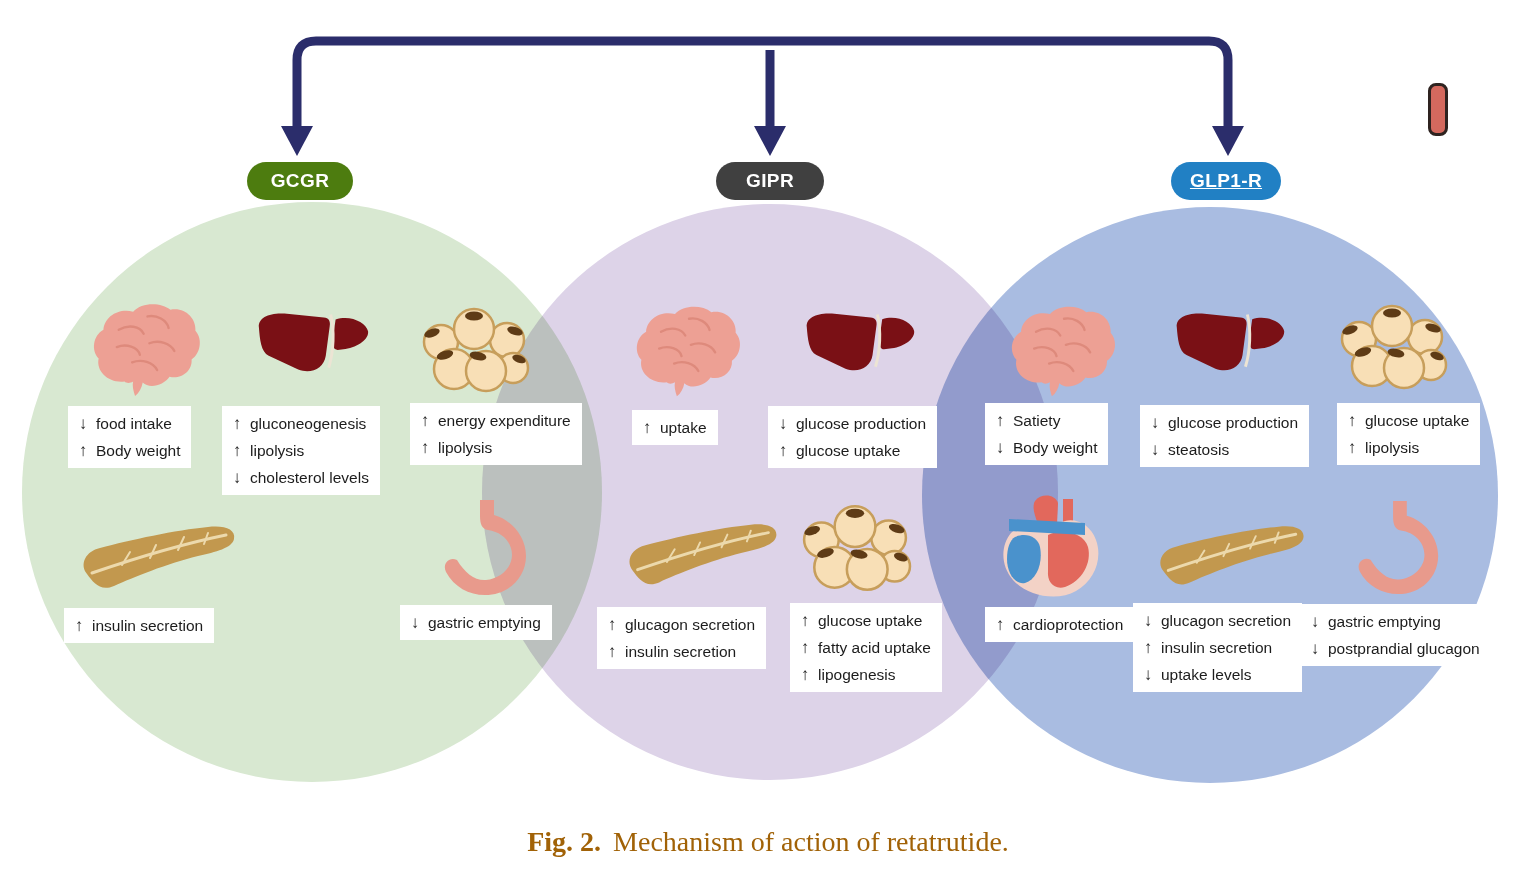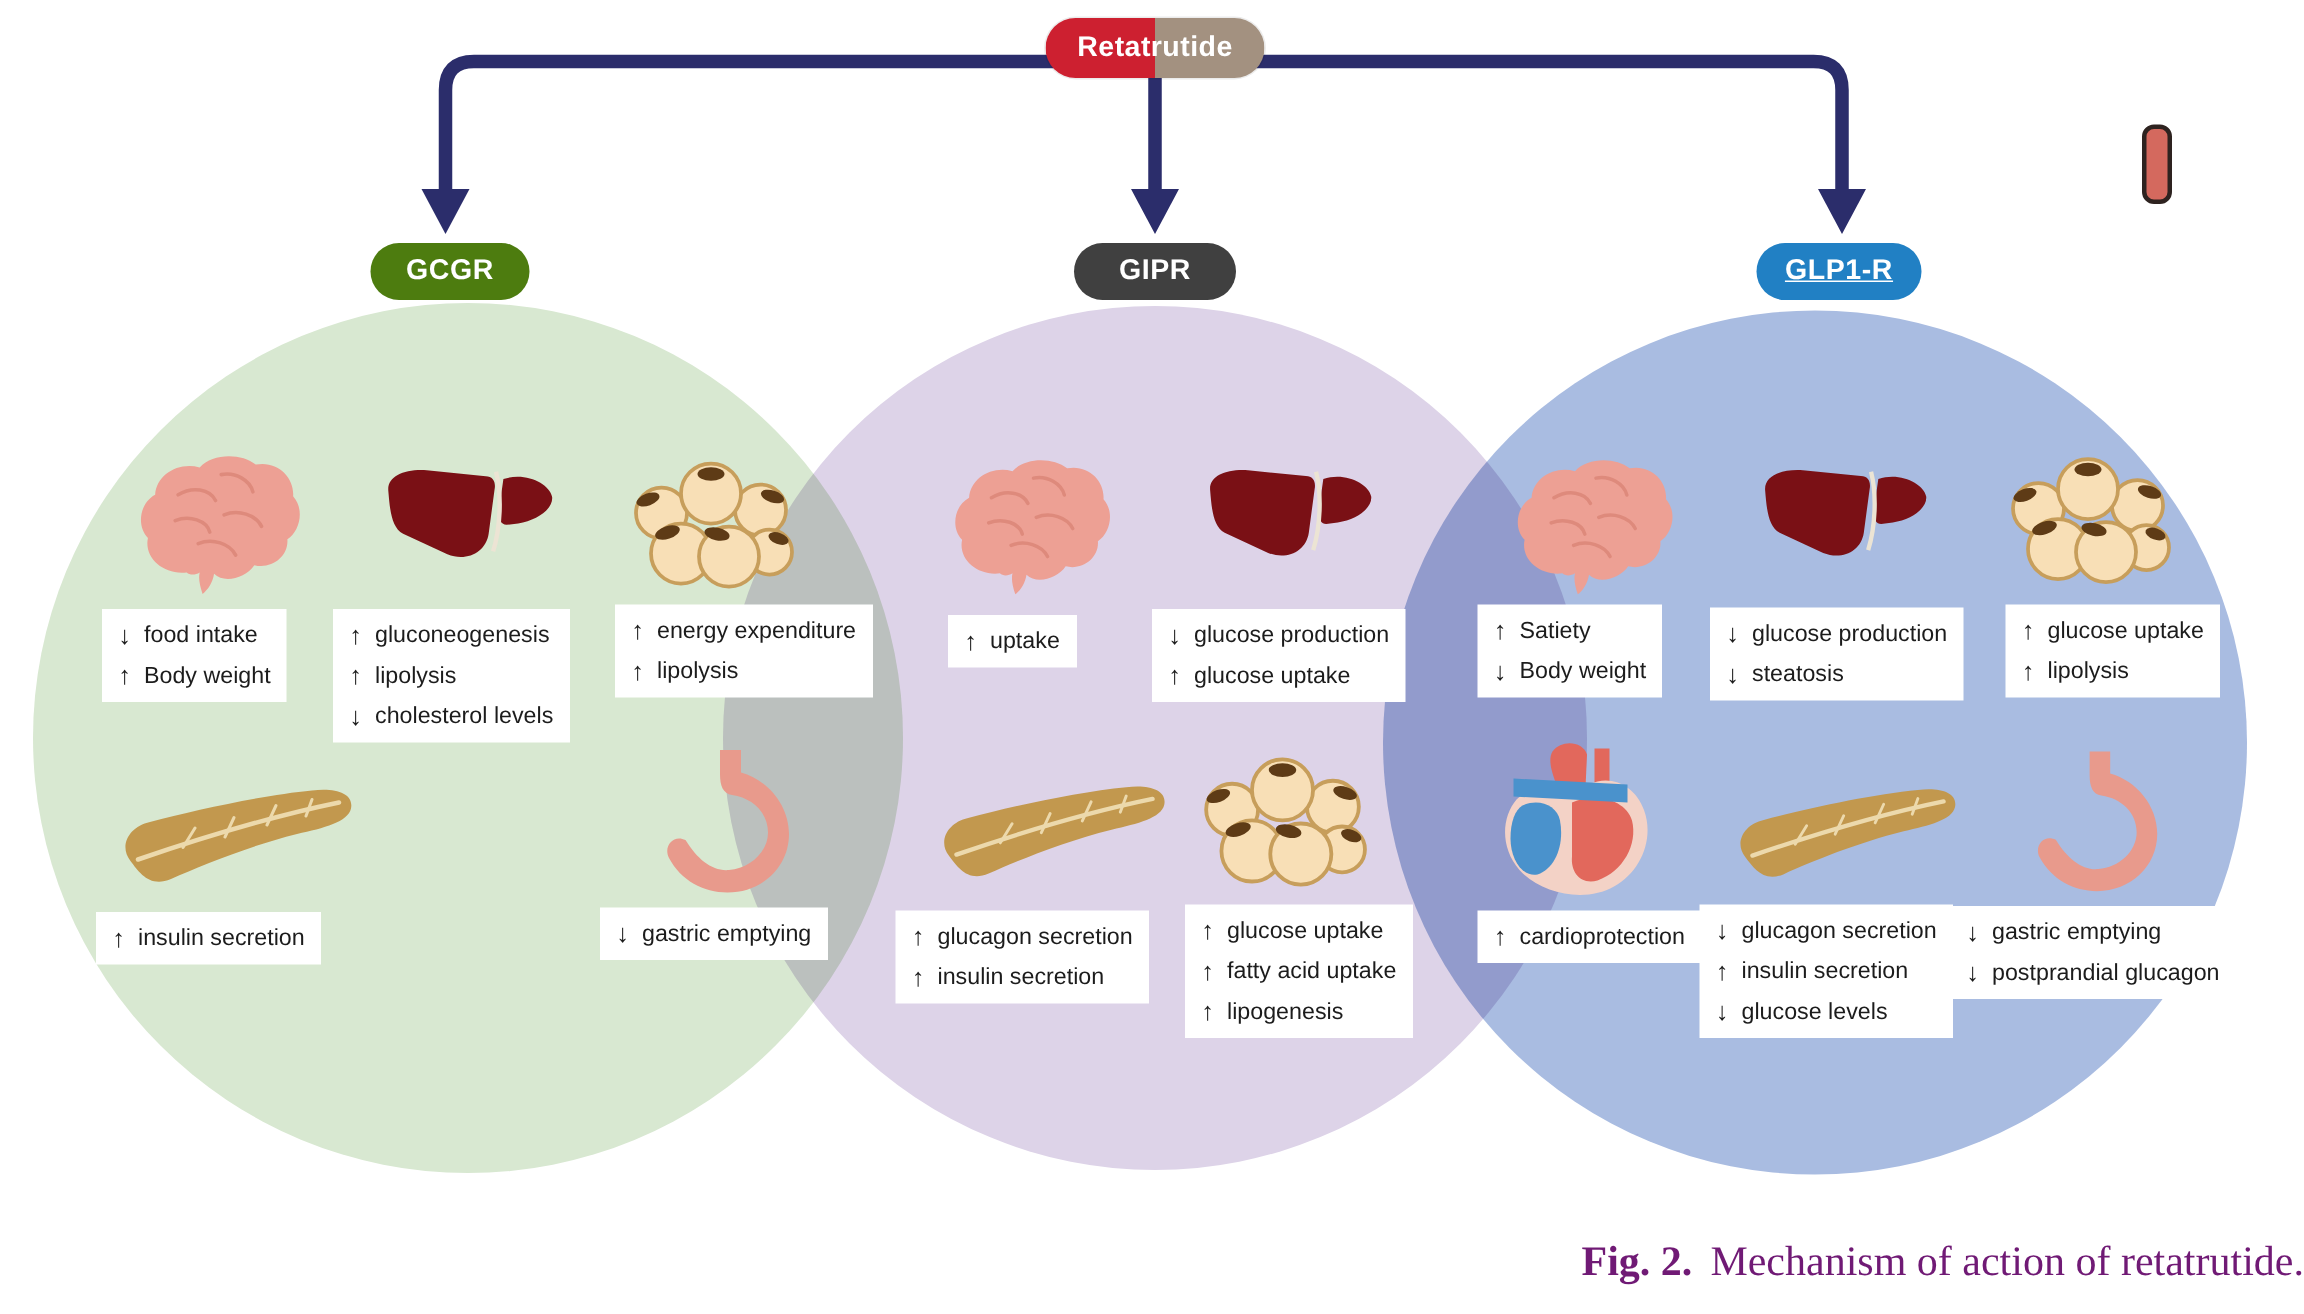--- a/index.html
+++ b/index.html
@@ -32,22 +32,22 @@
   .rpill.glp1r{left:1171px;top:162px;width:110px;background:#2180c4;text-decoration:underline;}
   
   .content{position:absolute;inset:0;z-index:5;}
   .organ{position:absolute;}
   .ebox{position:absolute;background:#ffffff;padding:4px 11px 4px 8px;font-size:15.5px;
         line-height:27px;color:#1c1c1c;white-space:nowrap;}
   .erow{display:flex;align-items:center;}
   .arrow{font-weight:700;font-size:17px;width:14px;display:inline-block;margin-right:6px;text-align:center;}
   .etext{display:inline-block;}
   
-  .caption{position:absolute;left:0;top:826px;width:100%;text-align:right;z-index:6;
-           font-family:"Liberation Serif",serif;font-size:28px;color:#701a75;}
+  .caption{position:absolute;left:0;top:826px;width:100%;text-align:center;z-index:6;
+           font-family:"Liberation Serif",serif;font-size:28px;color:#a16207;}
   .cap-bold{font-weight:700;margin-right:12px;}
 </style>
 </head>
 <body>
 
 <svg width="0" height="0" style="position:absolute" aria-hidden="true">
   <defs>
     <symbol id="sym-brain" viewBox="0 0 120 100">
       <path fill="#eda094" d="M36,84 C20,86 6,74 9,60 C1,52 3,36 14,30 C15,16 30,7 45,11 C54,1 74,1 84,9 C99,6 111,18 110,31 C118,40 115,55 106,61 C107,73 95,82 83,79 C77,88 62,92 55,85 C54,91 51,96 47,99 C45,93 44,88 45,84 C42,86 38,86 36,84 Z"></path>
       <path fill="none" stroke="#de8a7c" stroke-width="2.5" stroke-linecap="round" d="M30,30 C40,24 52,26 56,34 M60,16 C70,14 80,20 82,28 M28,48 C38,44 50,48 52,56 M62,44 C72,40 84,44 88,52 M44,64 C54,60 66,64 70,72"></path>
@@ -103,25 +103,20 @@
   </div>
 
   <svg class="connector" width="1536" height="876">
     <path d="M297,128 L297,60 Q297,41 316,41 L1209,41 Q1228,41 1228,60 L1228,128" fill="none" stroke="#2b2d6b" stroke-width="9"></path>
     <path d="M770,50 L770,128" fill="none" stroke="#2b2d6b" stroke-width="9"></path>
     <polygon points="281,126 313,126 297,156" fill="#2b2d6b"></polygon>
     <polygon points="754,126 786,126 770,156" fill="#2b2d6b"></polygon>
     <polygon points="1212,126 1244,126 1228,156" fill="#2b2d6b"></polygon>
   </svg>
 
-  <div class="drugpill">
-    <div class="half red"></div>
-    <div class="half tan"></div>
-    <span class="druglabel">Retatrutide</span>
-  </div>
 
   <div class="minicapsule"></div>
 
   <div class="rpill gcgr">GCGR</div>
   <div class="rpill gipr">GIPR</div>
   <div class="rpill glp1r">GLP1-R</div>
 
   <div class="content">
 
     <svg class="organ" style="left:90px;top:300px;width:115px;height:98px">
@@ -300,21 +295,21 @@
         <div class="erow">
           <span class="arrow">↓</span>
           <span class="etext">glucagon secretion</span>
         </div>
         <div class="erow">
           <span class="arrow">↑</span>
           <span class="etext">insulin secretion</span>
         </div>
         <div class="erow">
           <span class="arrow">↓</span>
-          <span class="etext">glucose levels</span>
+          <span class="etext">uptake levels</span>
         </div>
       </div>
     <div class="ebox" style="left:1300px;top:604px">
         <div class="erow">
           <span class="arrow">↓</span>
           <span class="etext">gastric emptying</span>
         </div>
         <div class="erow">
           <span class="arrow">↓</span>
           <span class="etext">postprandial glucagon</span>

